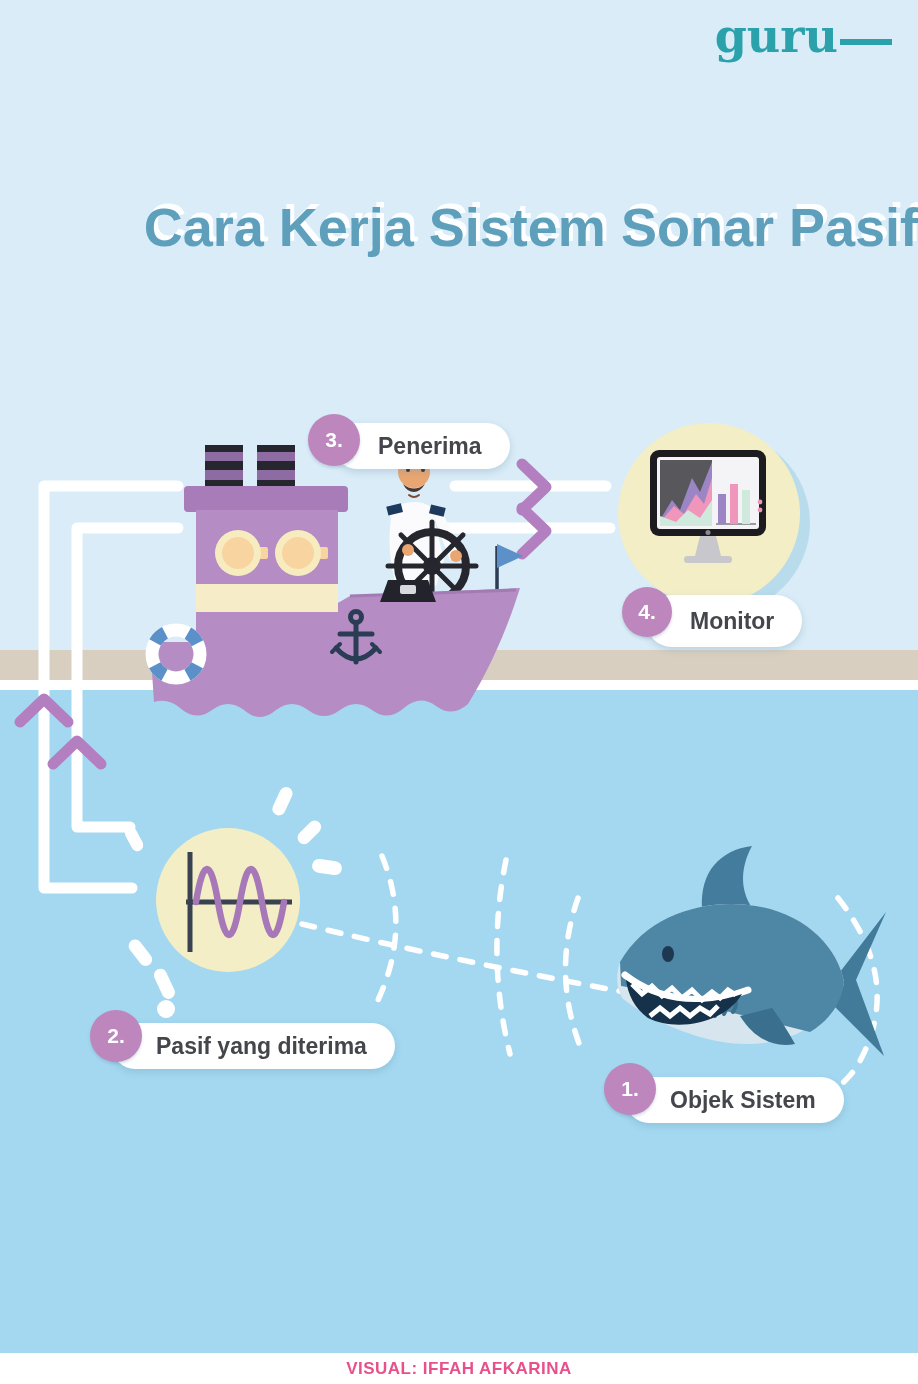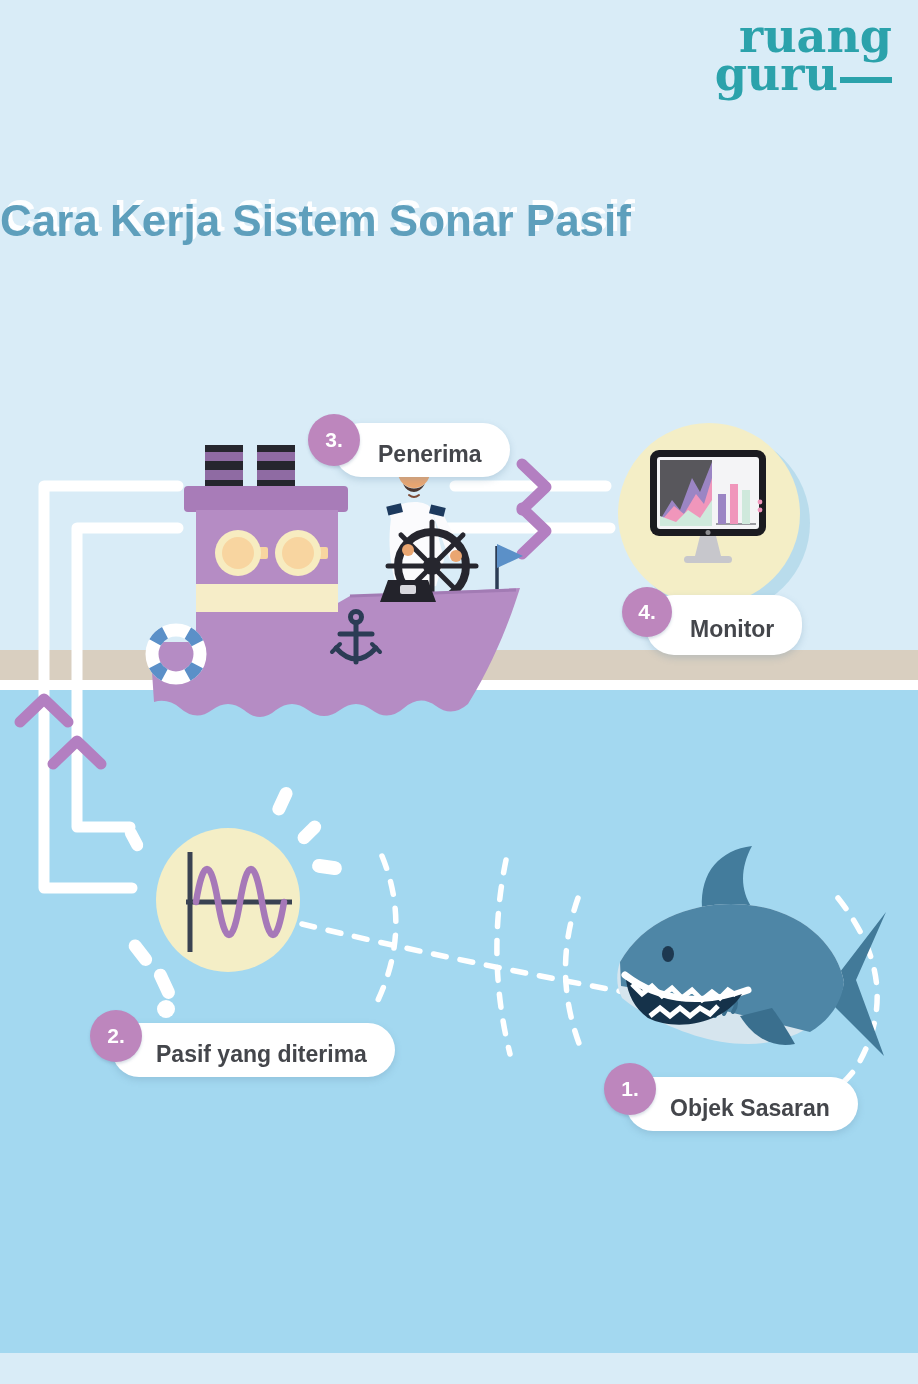--- a/index.html
+++ b/index.html
@@ -19,53 +19,53 @@
     position:absolute;top:18px;right:26px;text-align:right;color:#2ba2ab;
     font-family:"DejaVu Serif",serif;font-weight:bold;line-height:.82;
   }
   .logo .l1{font-size:46px;display:block;}
   .logo .l2{font-size:46px;display:inline-block;position:relative;}
   .logo .l2::after{
     content:"";display:inline-block;width:52px;height:6px;background:#2ba2ab;
     margin-left:2px;vertical-align:7px;
   }
   .title{
-    position:absolute;top:196px;left:0;width:100%;text-align:left;
-    font-size:44px;font-weight:bold;color:#5e9fbc;margin:0;letter-spacing:0;
+    position:absolute;top:196px;left:0;width:100%;text-align:right;
+    font-size:54px;font-weight:bold;color:#5e9fbc;margin:0;letter-spacing:0;
     text-shadow:4px -5px 0 rgba(255,255,255,.95);
   }
   .art{position:absolute;left:0;top:0;width:918px;height:1384px;}
   .step{position:absolute;z-index:5;}
   .step .num{
     position:absolute;width:52px;height:52px;border-radius:50%;background:#bd86bd;
     color:#fff;font-weight:bold;font-size:21px;display:flex;align-items:center;
     justify-content:center;z-index:2;box-shadow:0 2px 3px rgba(90,120,150,.25);
   }
   .step .pill{
     position:absolute;background:#fff;border-radius:28px;height:46px;
     display:flex;align-items:center;font-weight:bold;color:#44464b;font-size:23px;
-    padding:8px 28px 0 44px;white-space:nowrap;box-shadow:0 3px 7px rgba(100,140,170,.28);
+    padding:0 28px 0 44px;white-space:nowrap;box-shadow:0 3px 7px rgba(100,140,170,.28);
   }
   
   .s3 .num{left:308px;top:414px;}   .s3 .pill{left:334px;top:423px;}
   .s4 .num{left:622px;top:587px;width:50px;height:50px;}  .s4 .pill{left:646px;top:595px;height:52px;}
   .s2 .num{left:90px;top:1010px;}   .s2 .pill{left:112px;top:1023px;}
   .s1 .num{left:604px;top:1063px;}  .s1 .pill{left:626px;top:1077px;}
 </style>
 </head>
 <body>
 
 <div class="poster">
 
   <div class="band-sand"></div>
   <div class="band-gap"></div>
   <div class="water"></div>
 
   <div class="logo">
-    <span class="l1">ruang</span><span class="l2">guru</span>
+    <span class="l2">guru</span>
   </div>
 
   <h1 class="title">Cara Kerja Sistem Sonar Pasif</h1>
 
   <svg class="art" viewBox="0 0 918 1384">
 
     <g fill="none" stroke="#ffffff" stroke-width="11" stroke-linecap="round" stroke-linejoin="round">
       <path d="M178,486 L44,486 L44,888 L132,888"></path>
       <path d="M178,528 L77,528 L77,827 L130,827"></path>
     </g>
@@ -245,16 +245,19 @@
   <div class="step s4">
     <div class="num">4.</div>
     <div class="pill">Monitor</div>
   </div>
   <div class="step s2">
     <div class="num">2.</div>
     <div class="pill">Pasif yang diterima</div>
   </div>
   <div class="step s1">
     <div class="num">1.</div>
-    <div class="pill">Objek Sasaran</div>
-  </div>
-
+    <div class="pill">Objek Sistem</div>
+  </div>
+
+  <div class="footer">
+    <span>VISUAL: IFFAH AFKARINA</span>
+  </div>
 </div>
 
 </body></html>

